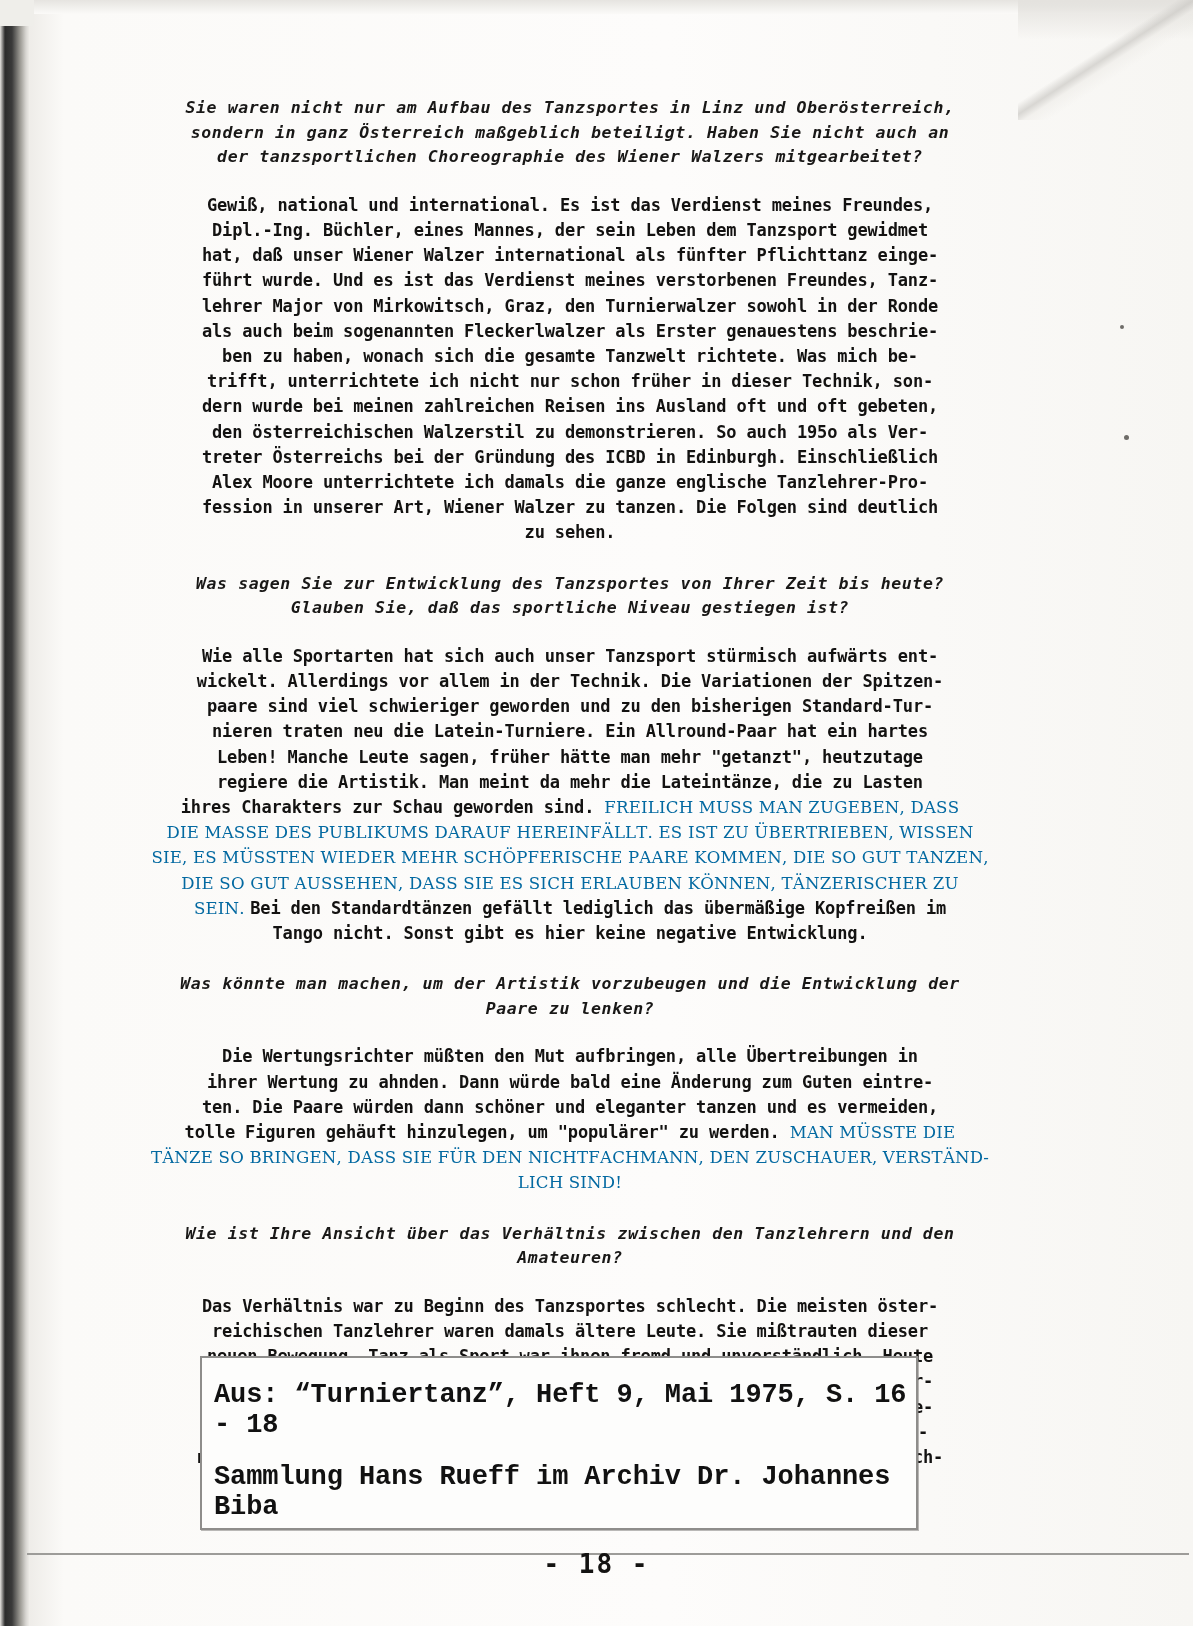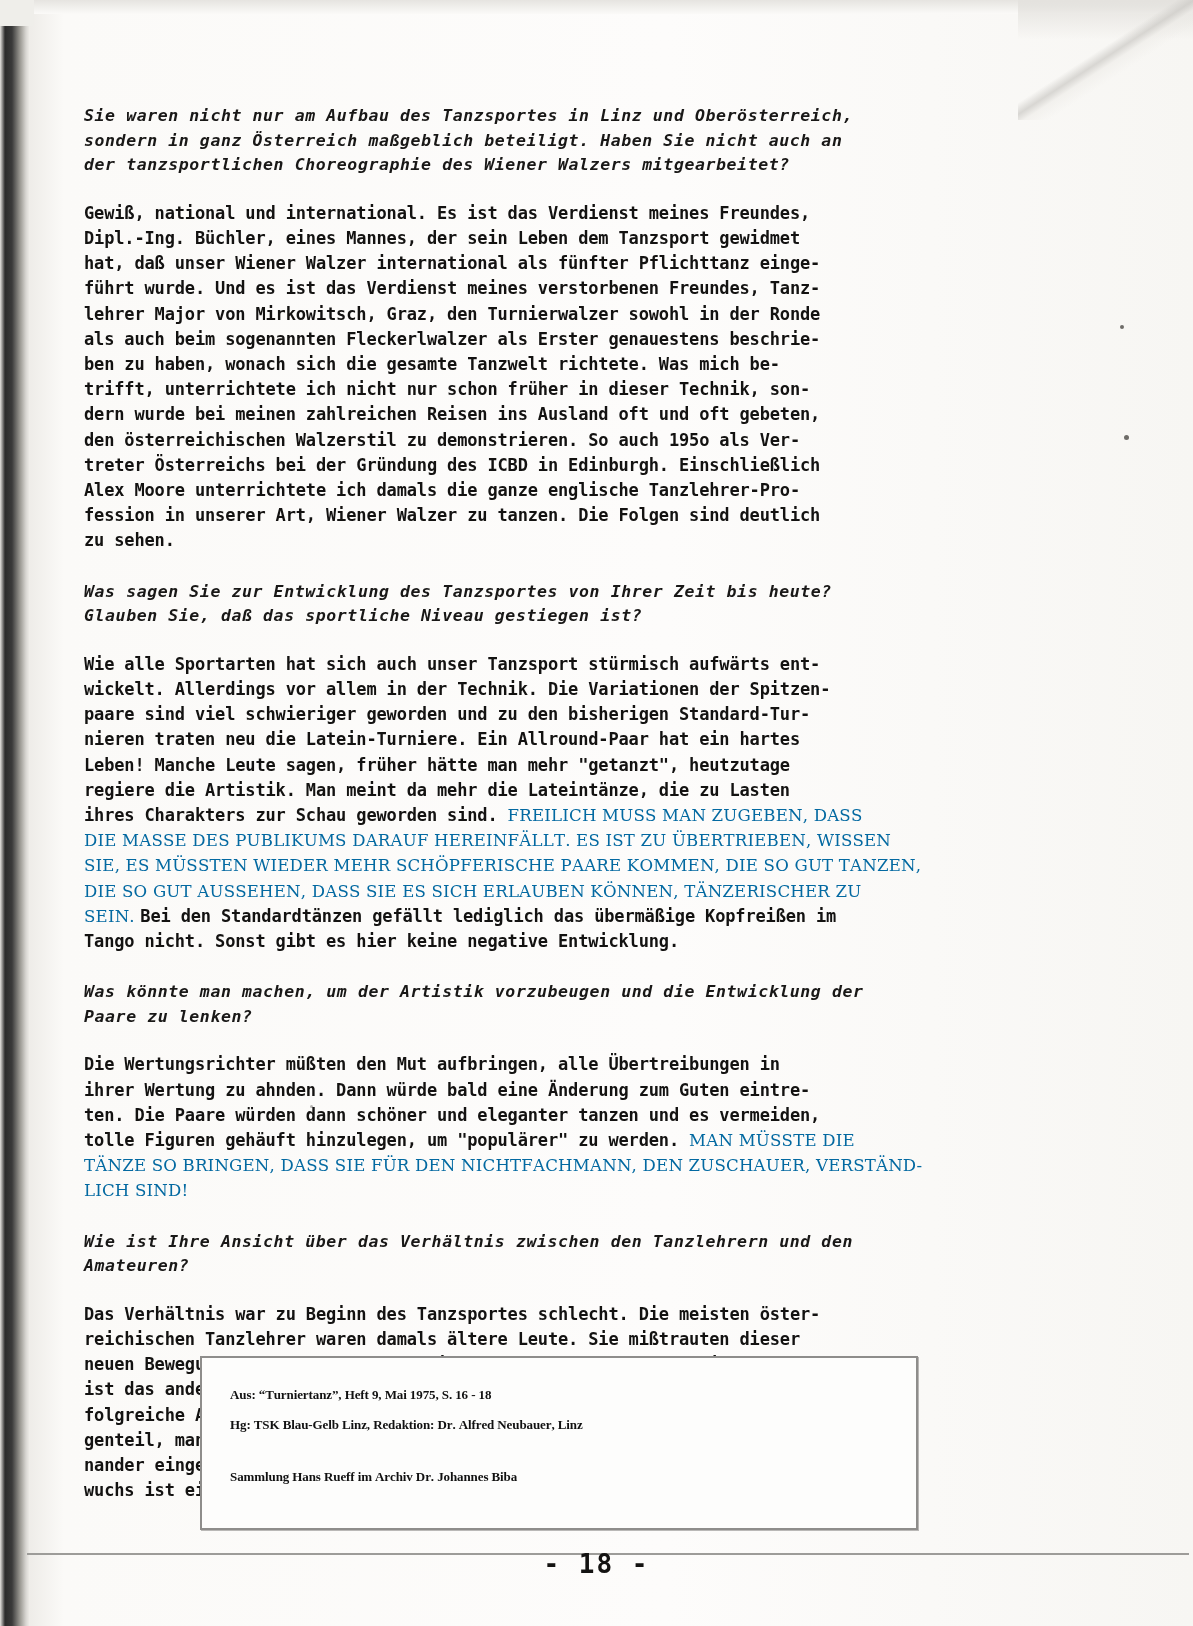--- a/index.html
+++ b/index.html
@@ -96,22 +96,23 @@
   .speck {
     position: absolute;
     background: #6e6c68;
     border-radius: 50%;
   }
 
   
   .content {
     position: absolute;
     left: 84px;
-    top: 104px;
+    top: 96px;
     width: 972px;
+    text-align: center;
   }
 
   
   .q {
     font-family: "DejaVu Sans Mono", "Liberation Mono", monospace;
     font-style: italic;
     font-weight: 700;
     font-size: 16.5px;
     line-height: 24.6px;
     letter-spacing: 0.6px;
@@ -150,24 +151,24 @@
     left: 200px;
     top: 1356px;
     width: 718px;
     height: 174px;
     box-sizing: border-box;
     border: 2px solid #8e8d8b;
     background: #fdfdfc;
     box-shadow: 1px 1px 0 rgba(120,118,115,0.5);
   }
   .credit-inner {
-    padding: 22px 0 0 28px;
-    font-family: Liberation Serif, serif;
-    font-weight: 700;
-    font-size: 13px;
+    padding: 22px 0 0 12px;
+    font-family: Liberation Mono, monospace;
+    font-weight: 700;
+    font-size: 27px;
     line-height: 30px;
     color: #111;
     letter-spacing: -0.1px;
   }
   .credit-gap { height: 22px; }
 
   
   .folio {
     position: absolute;
     left: 0;
@@ -263,21 +264,20 @@
 folgreiche Amateur-Turniertänzer. Es gibt keine Differenzen mehr, im Ge-
 genteil, man hilft sich oft gegenseitig und ist kameradschaftlich zuei-
 nander eingestellt. Eines ist aber allen klar: Als Reservoir für den Nach-
 wuchs ist eine gute Tanzschule unersetzlich!</p>
 
   </div>
 
   <div class="credit-box">
     <div class="credit-inner">
       <div>Aus: “Turniertanz”, Heft 9, Mai 1975, S. 16 - 18</div>
-      <div>Hg: TSK Blau-Gelb Linz, Redaktion: Dr. Alfred Neubauer, Linz</div>
       <div class="credit-gap"></div>
       <div>Sammlung Hans Rueff im Archiv Dr. Johannes Biba</div>
     </div>
   </div>
 
   <div class="folio-rule"></div>
   <div class="folio">-  18  -</div>
 </div>
 
 </body></html>

